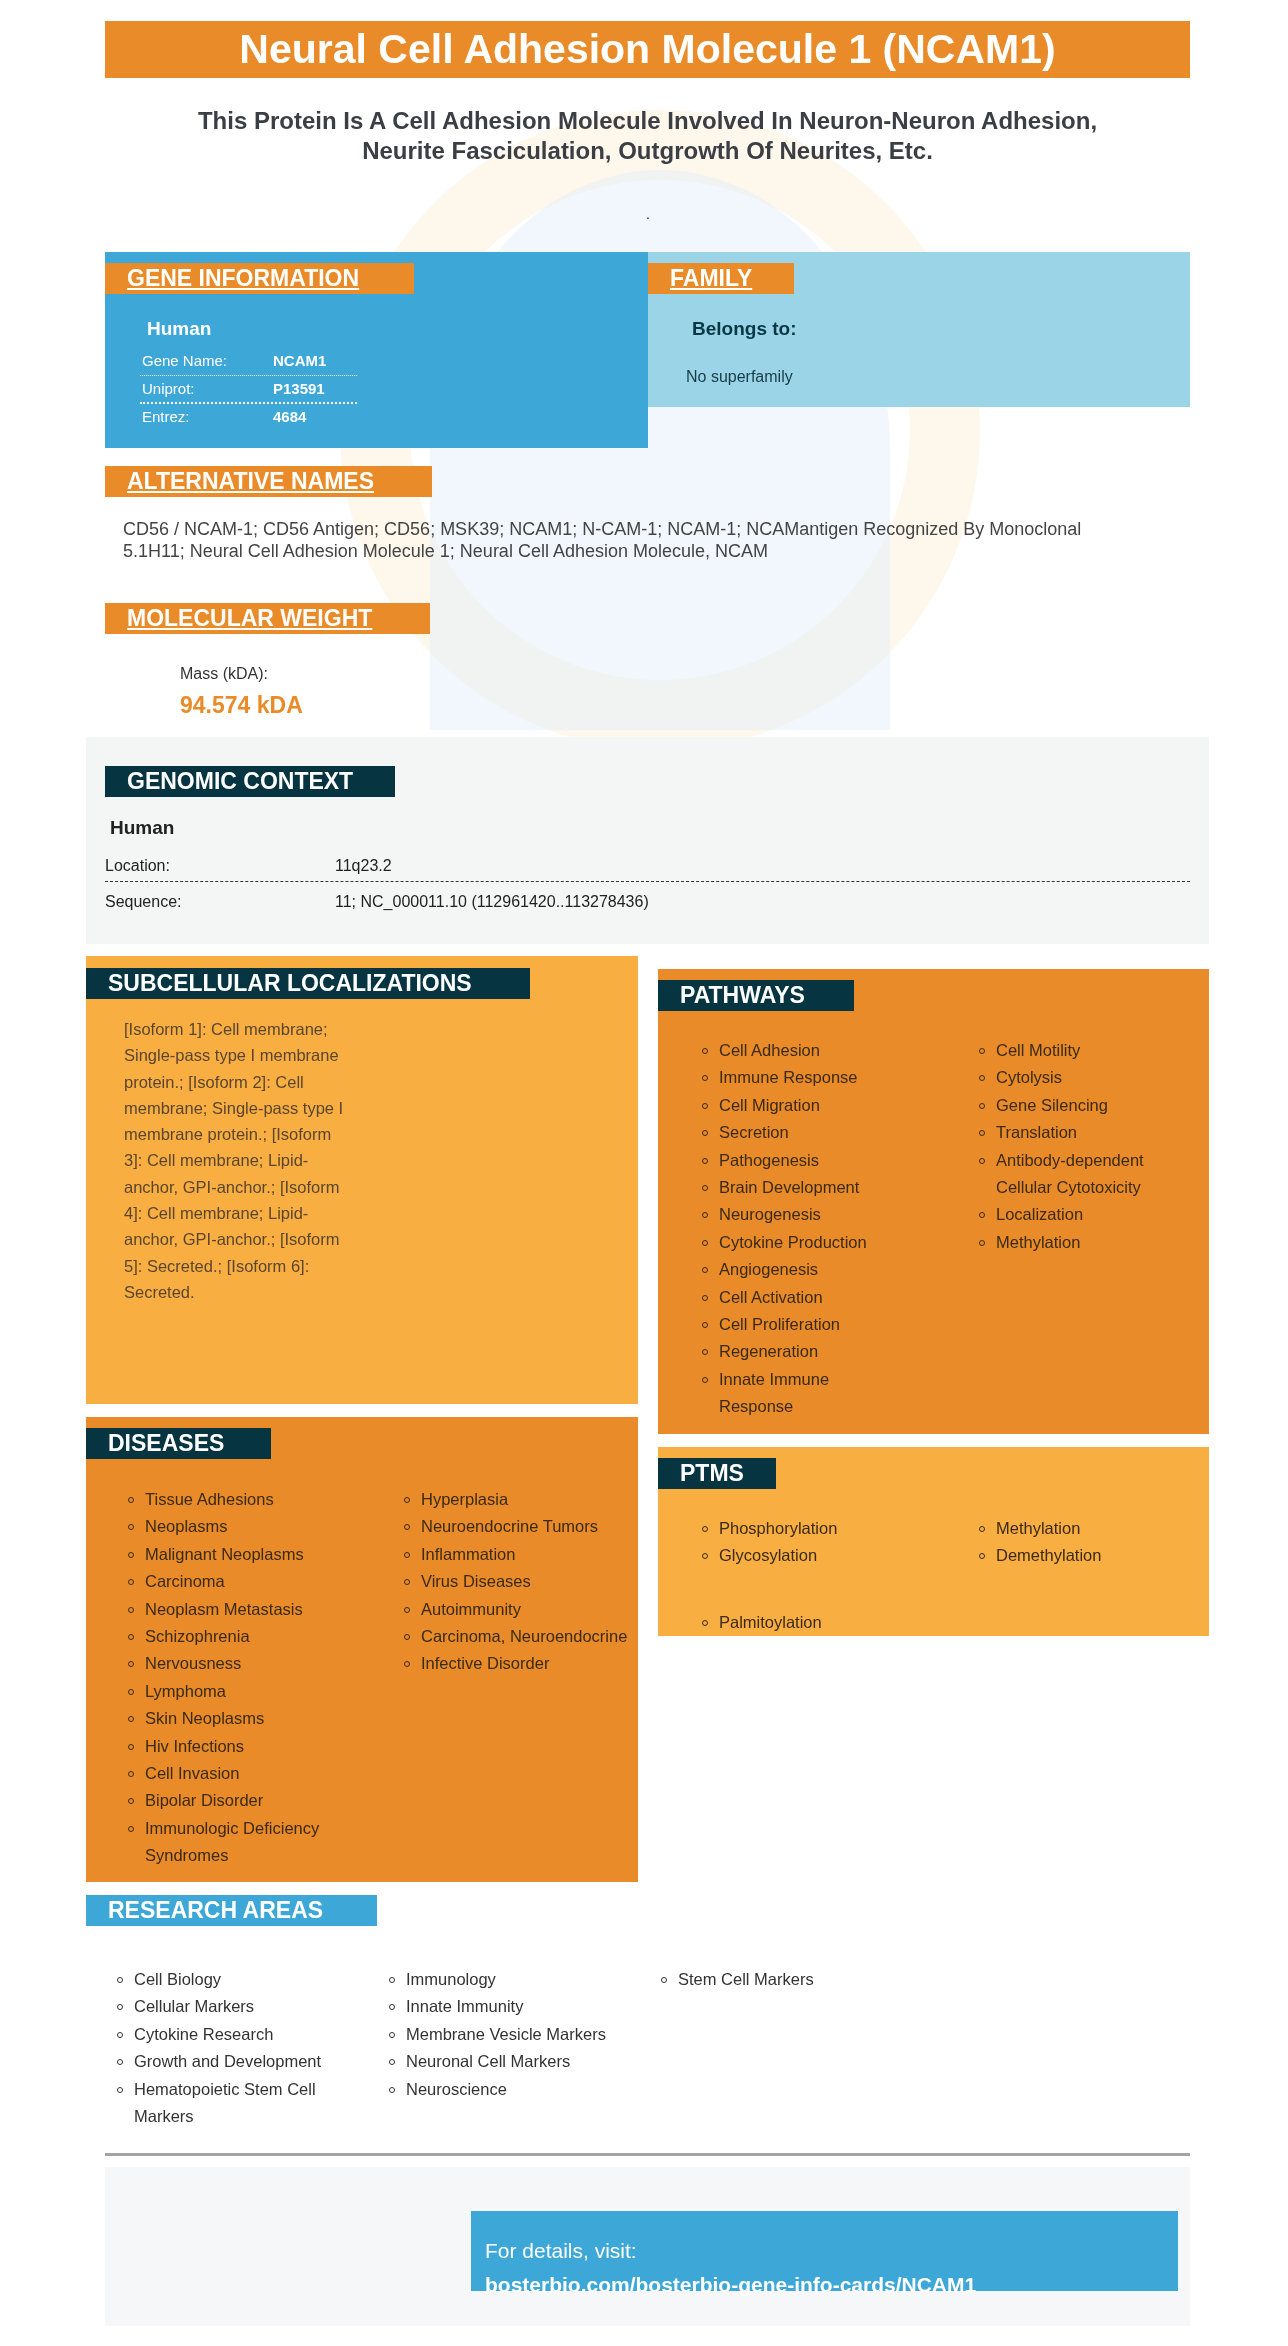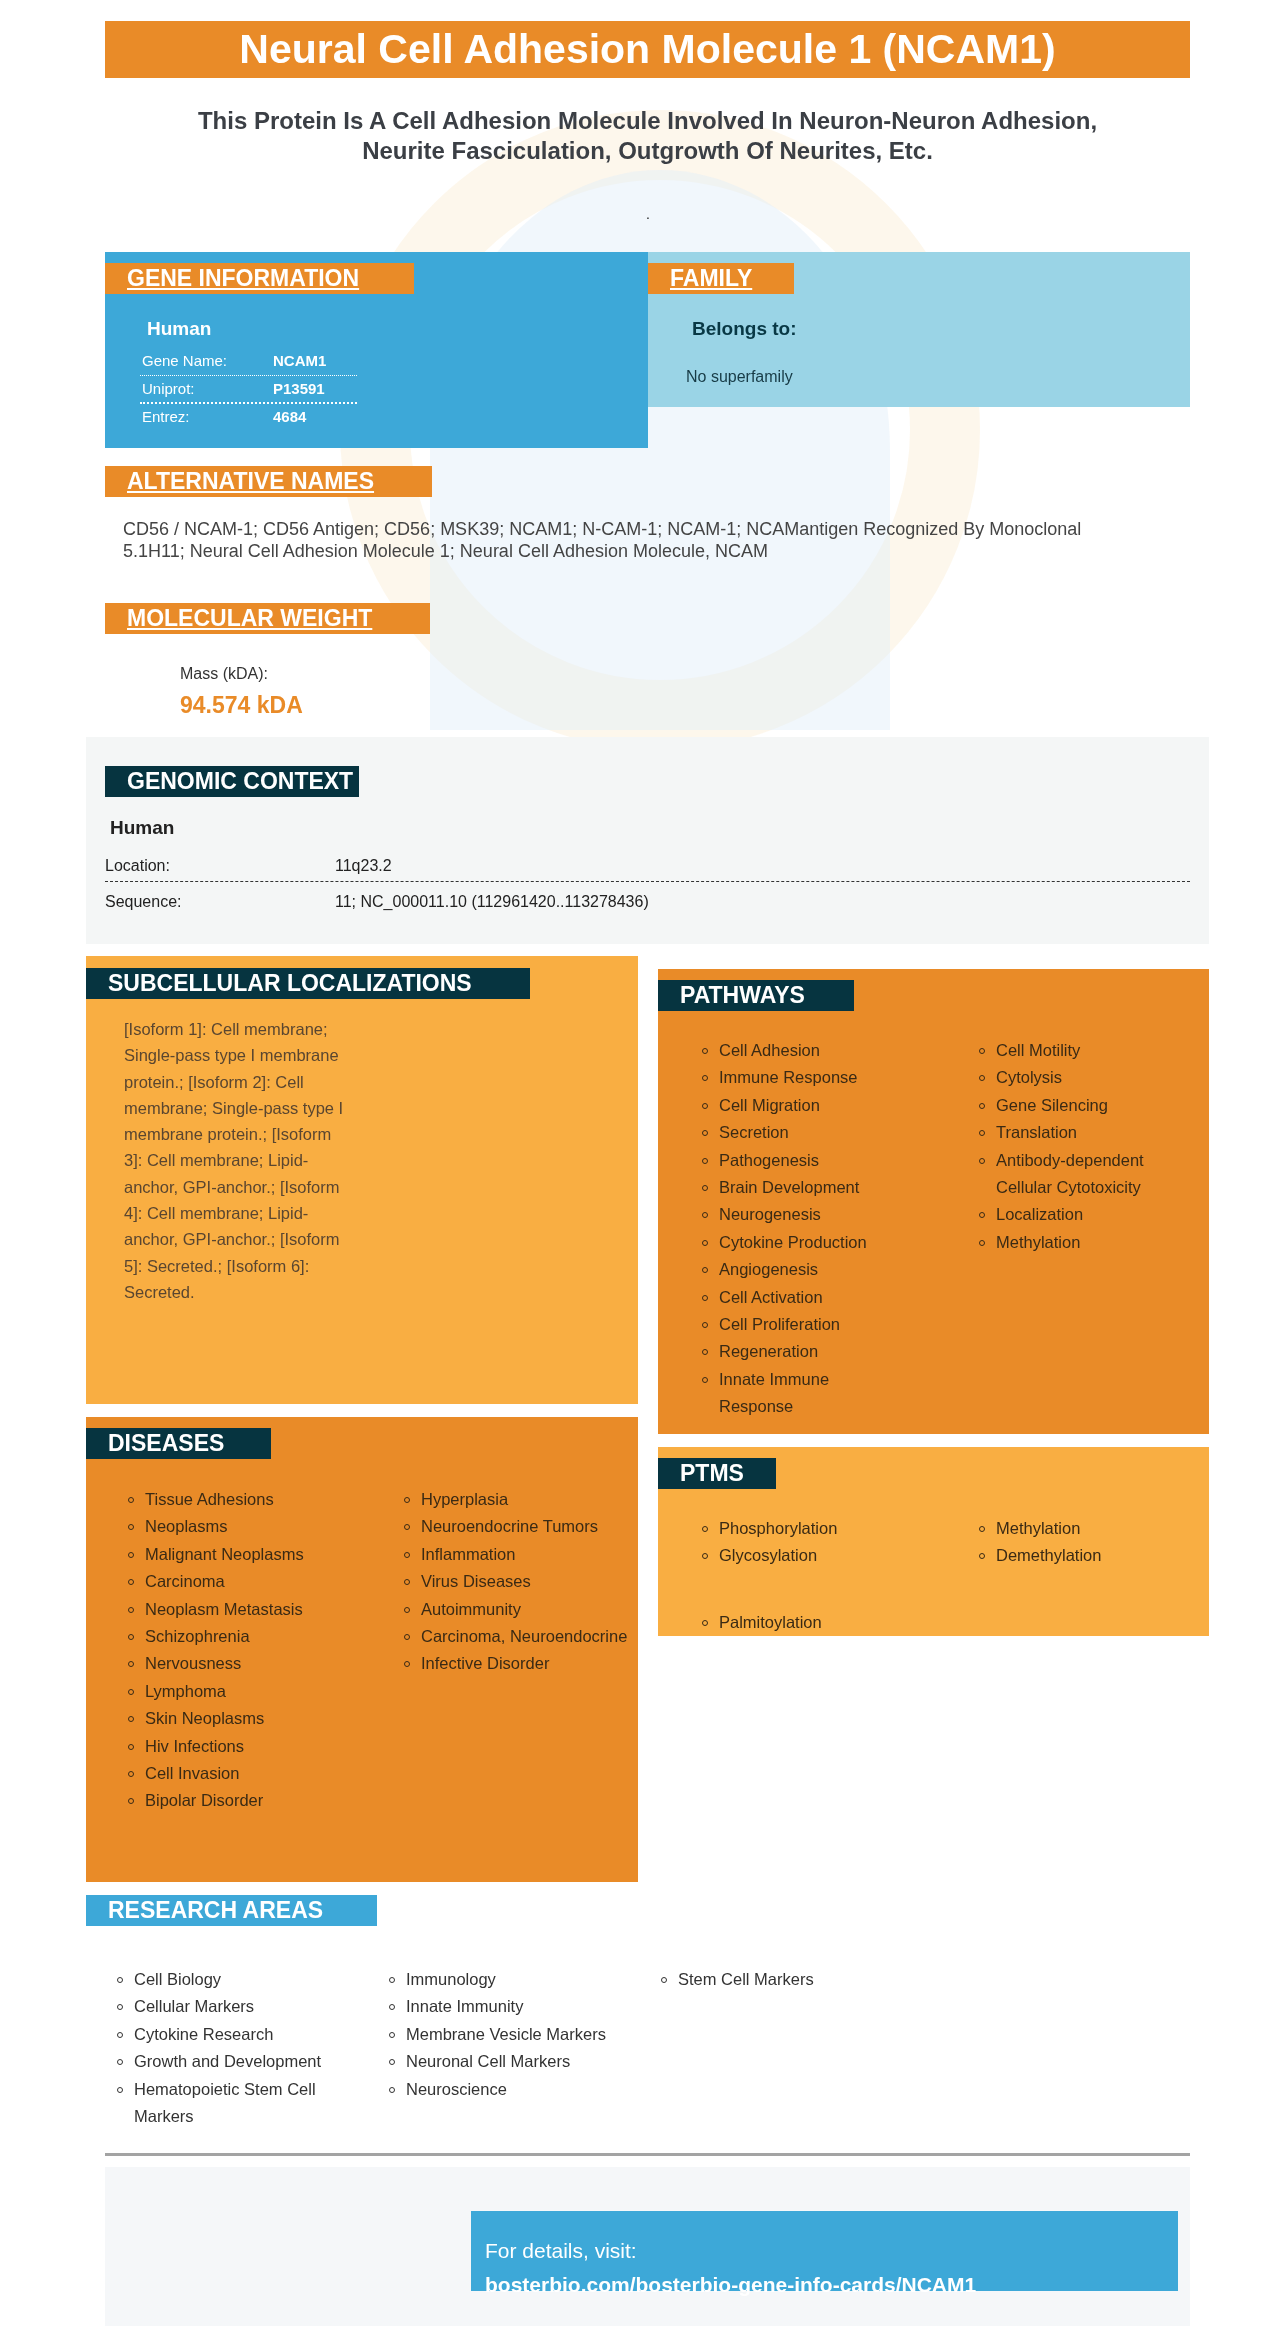--- a/index.html
+++ b/index.html
@@ -102,21 +102,21 @@
 <div class="abs family-value">No superfamily</div>
 
 <div class="section-head orange-head" style="left:105px;top:466px;width:327px;">ALTERNATIVE NAMES</div>
 <div class="abs alt-names">CD56 / NCAM-1; CD56 Antigen; CD56; MSK39; NCAM1; N-CAM-1; NCAM-1; NCAMantigen Recognized By Monoclonal 5.1H11; Neural Cell Adhesion Molecule 1; Neural Cell Adhesion Molecule, NCAM</div>
 
 <div class="section-head orange-head" style="left:105px;top:603px;width:325px;">MOLECULAR WEIGHT</div>
 <div class="abs mass-label">Mass (kDA):</div>
 <div class="abs mass-value">94.574 kDA</div>
 
 <div class="abs genomic-bg"></div>
-<div class="section-head dark-head" style="left:105px;top:766px;width:254px;">GENOMIC CONTEXT</div>
+<div class="section-head dark-head" style="left:105px;top:766px;width:290px;">GENOMIC CONTEXT</div>
 <div class="abs genomic-species">Human</div>
 <div class="genomic-row dotted" style="top:852px;">
   <span class="g-label">Location:</span>
   <span class="g-value">11q23.2</span>
 </div>
 <div class="genomic-row" style="top:888px;">
   <span class="g-label">Sequence:</span>
   <span class="g-value">11; NC_000011.10 (112961420..113278436)</span>
 </div>
 
@@ -159,20 +159,21 @@
     <li>Malignant Neoplasms</li>
     <li>Carcinoma</li>
     <li>Neoplasm Metastasis</li>
     <li>Schizophrenia</li>
     <li>Nervousness</li>
     <li>Lymphoma</li>
     <li>Skin Neoplasms</li>
     <li>Hiv Infections</li>
     <li>Cell Invasion</li>
     <li>Bipolar Disorder</li>
+    <li>Immunologic Deficiency Syndromes</li>
   </ul>
 <ul class="circle" id="ds2" style="left:404px;top:1486px;width:230px;">
     <li>Hyperplasia</li>
     <li>Neuroendocrine Tumors</li>
     <li>Inflammation</li>
     <li>Virus Diseases</li>
     <li>Autoimmunity</li>
     <li>Carcinoma, Neuroendocrine</li>
     <li>Infective Disorder</li>
   </ul>

